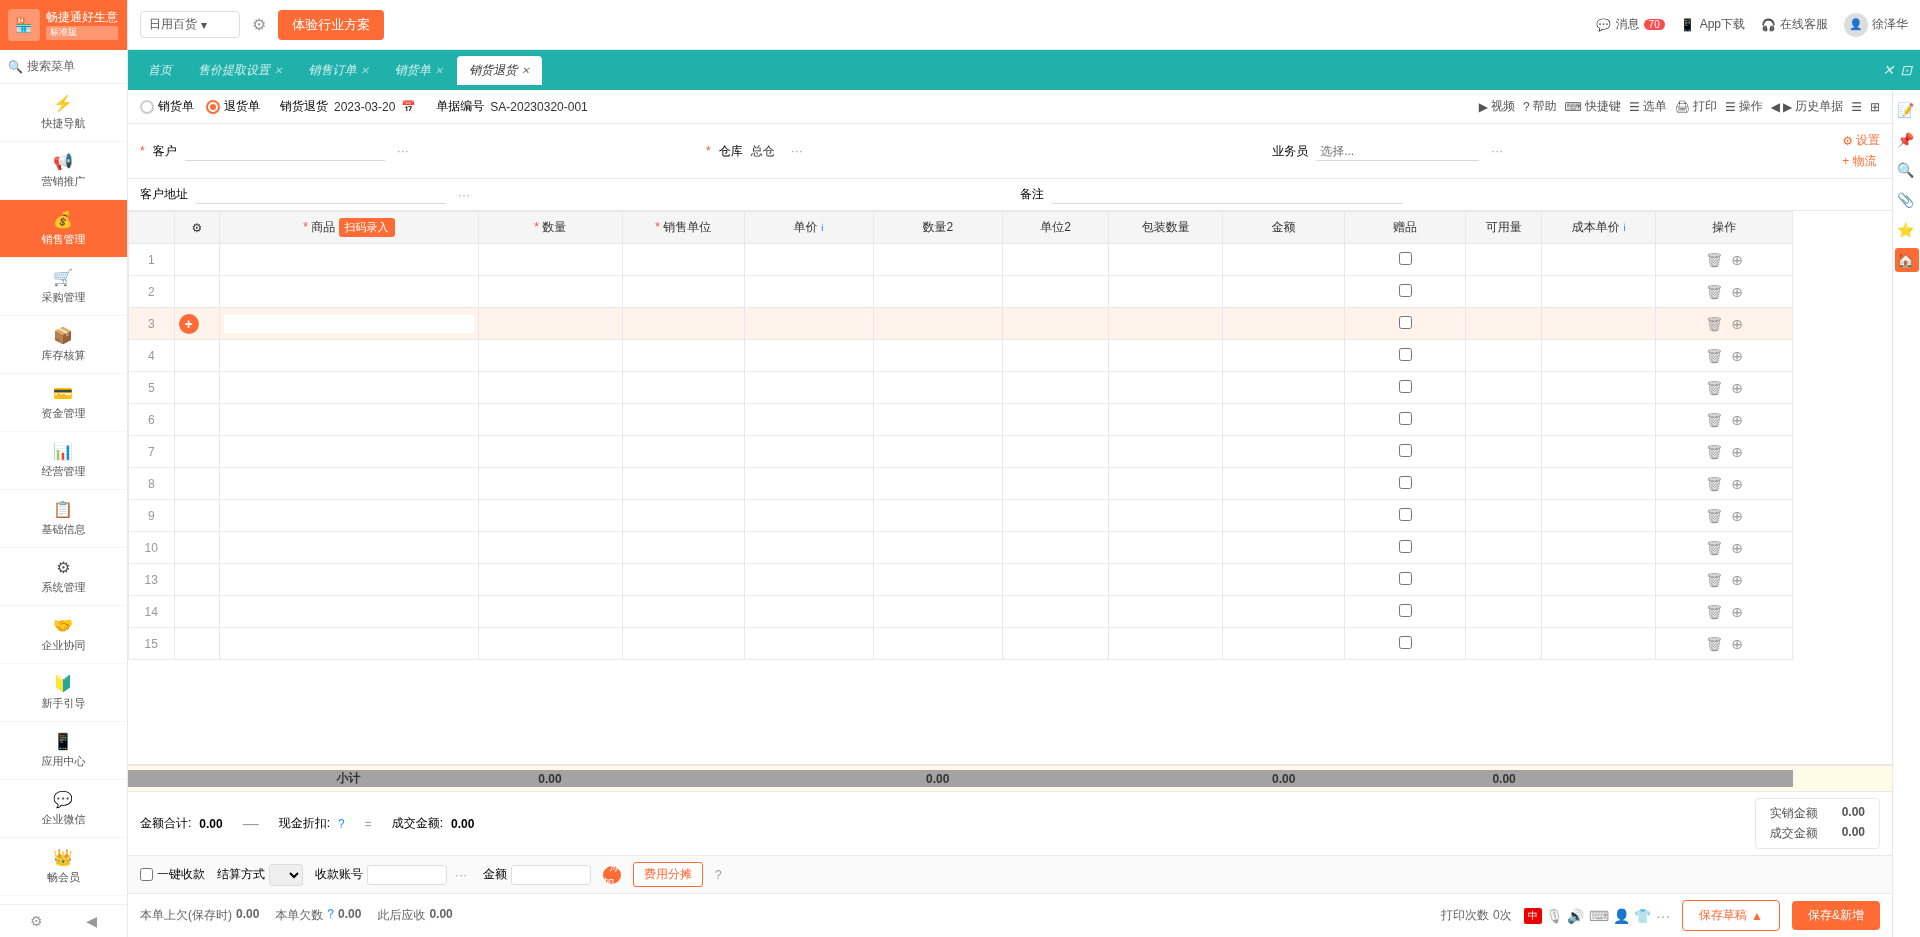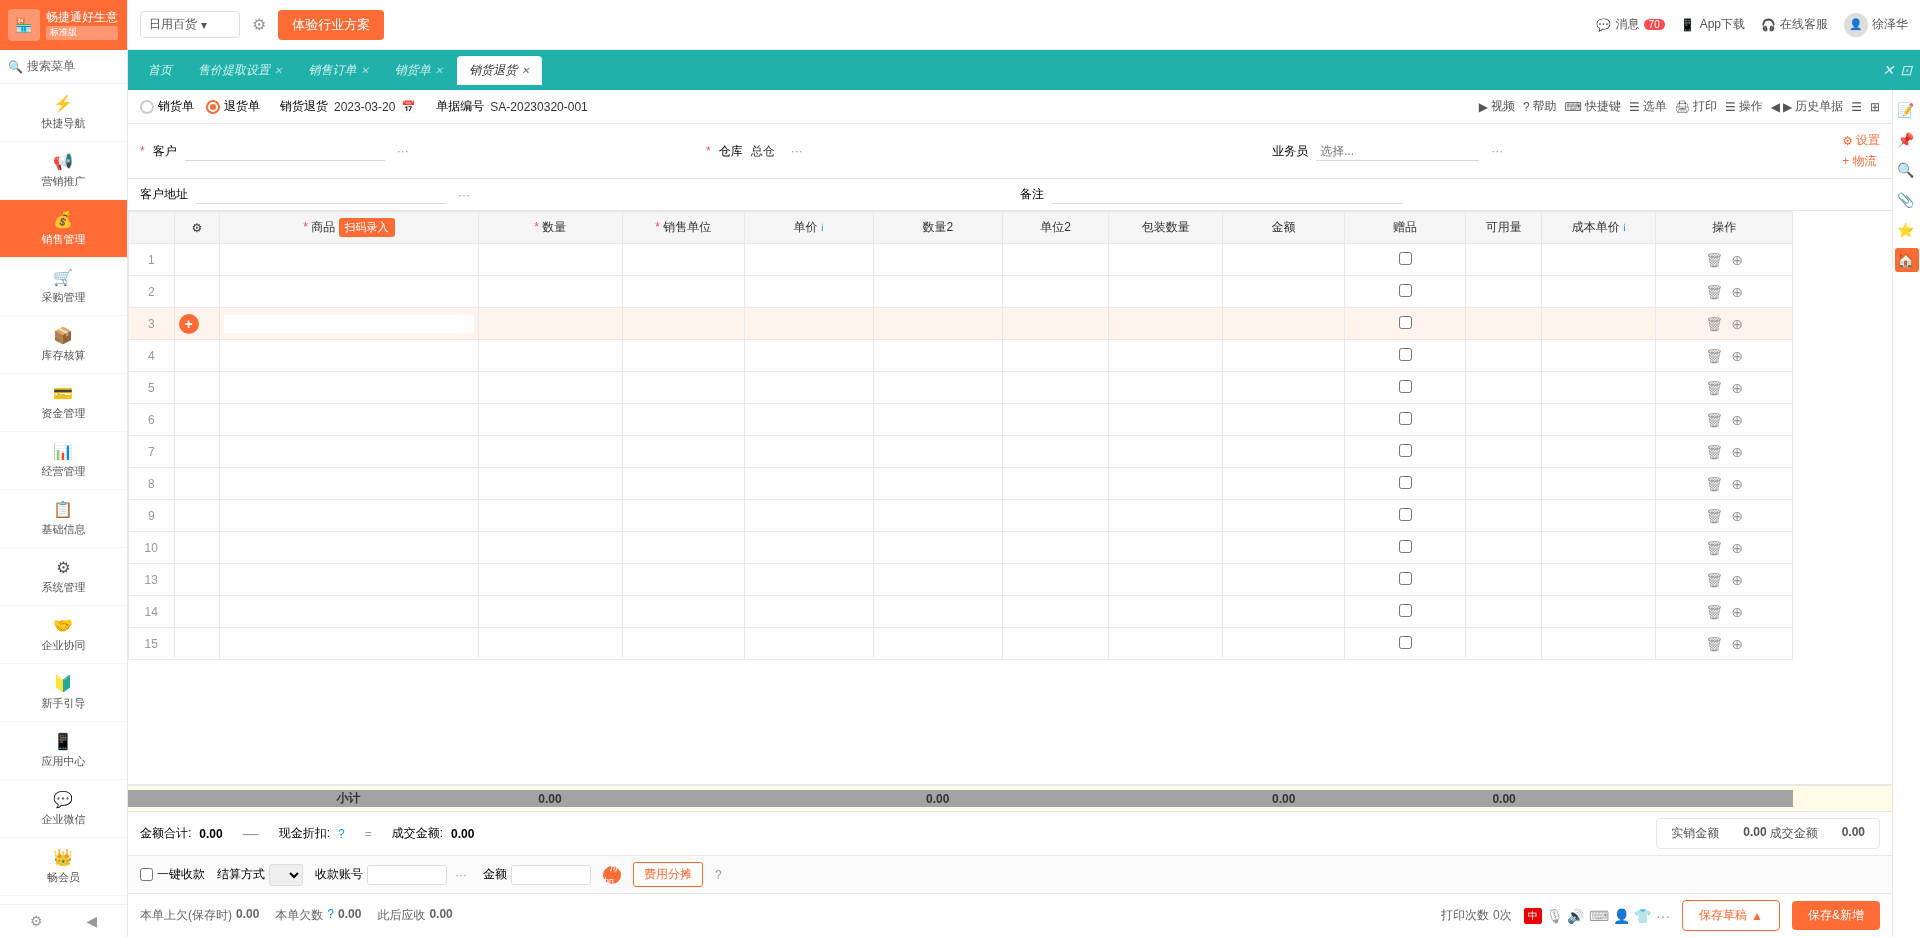--- a/index.html
+++ b/index.html
@@ -732,21 +732,21 @@
         <div class="footer-summary">
           <span>现金折扣:</span>
           <span class="footer-help">?</span>
         </div>
         <span class="footer-equals">=</span>
         <div class="footer-summary">
           <span>成交金额:</span>
           <span style="font-weight:bold;">0.00</span>
         </div>
 
-        <div style="margin-left:auto; display:flex; flex-direction:row; gap:3px; border:1px solid #e8e8e8; padding:6px 14px; border-radius:4px; background:#fff;">
+        <div style="margin-left:auto; display:flex; flex-direction:column; gap:3px; border:1px solid #e8e8e8; padding:6px 14px; border-radius:4px; background:#fff;">
           <div style="display:flex; justify-content:space-between; gap:24px; color:#555;">
             <span>实销金额</span>
             <span style="font-weight:bold;">0.00</span>
           </div>
           <div style="display:flex; justify-content:space-between; gap:24px; color:#555;">
             <span>成交金额</span>
             <span style="font-weight:bold;">0.00</span>
           </div>
         </div>
       </div>

